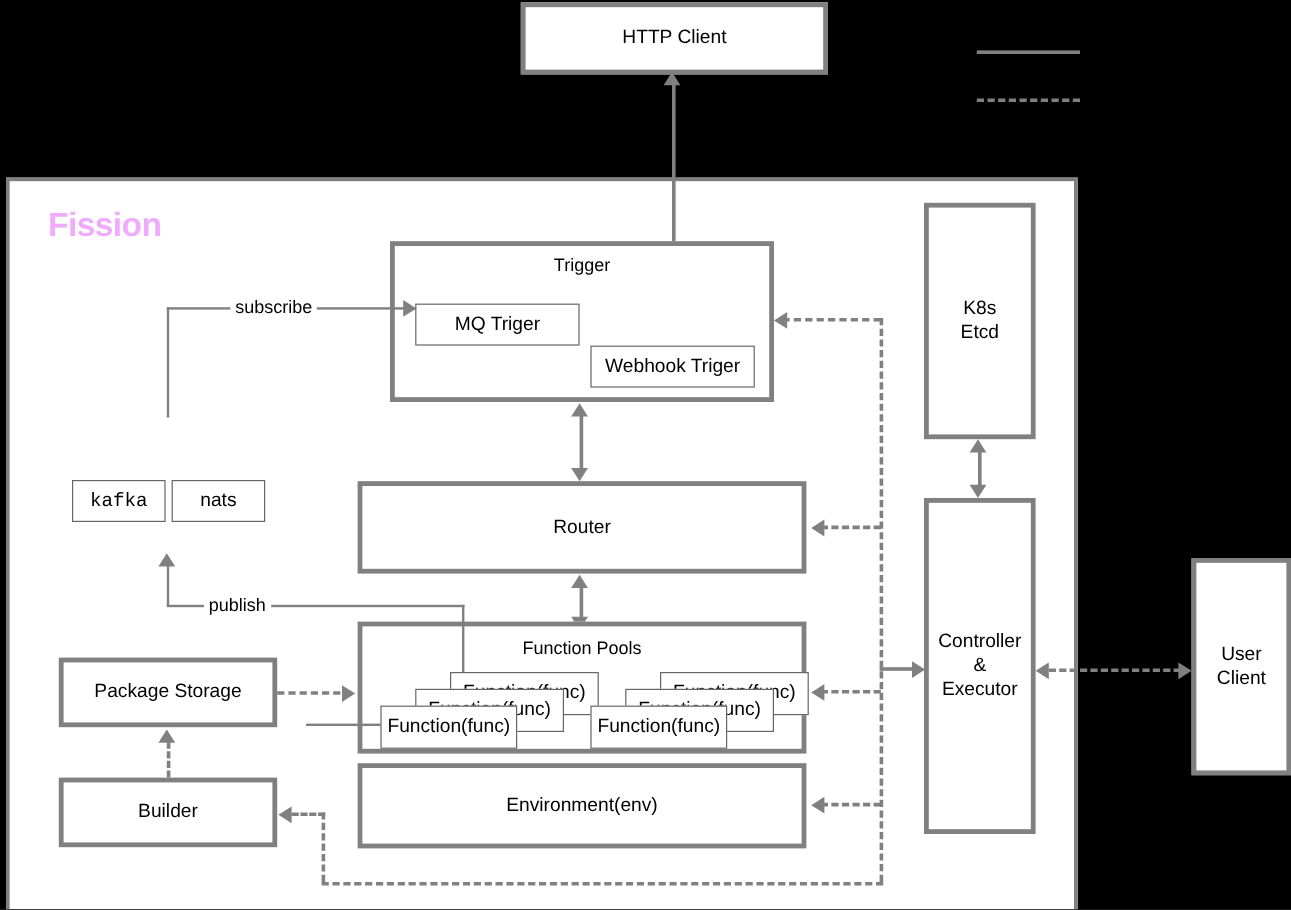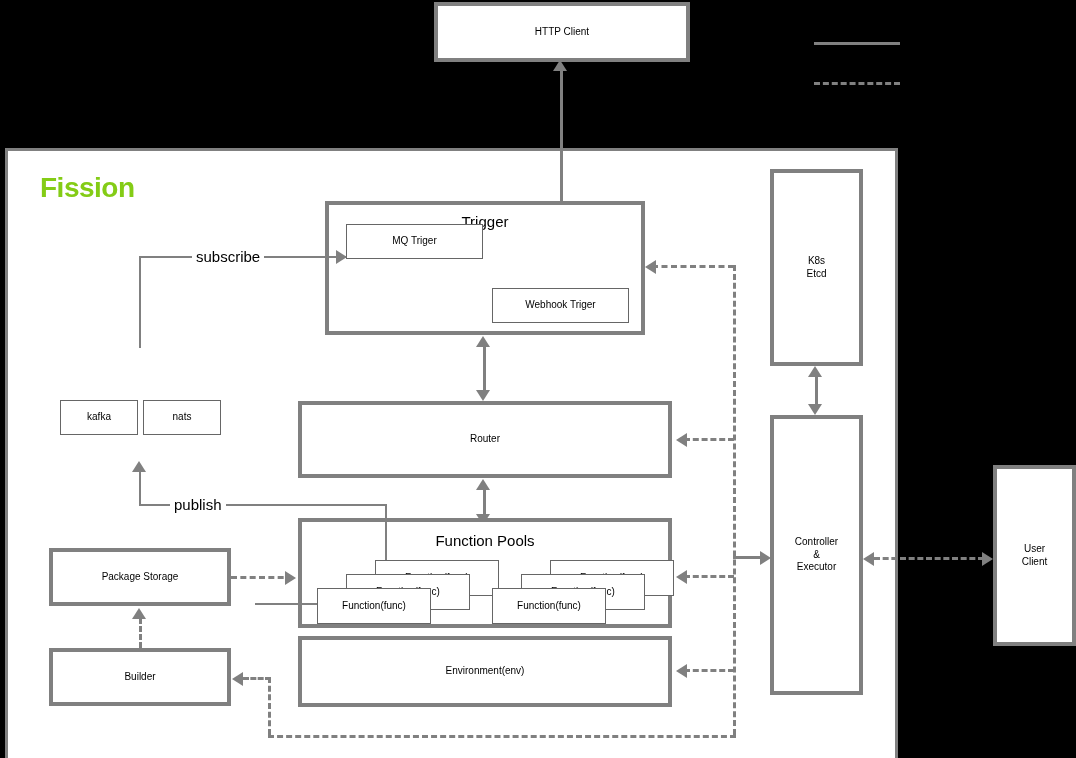--- a/index.html
+++ b/index.html
@@ -21,21 +21,21 @@
   .box {
     position: absolute;
     box-sizing: border-box;
     background: #ffffff;
     border: 4px solid #808080;
     display: flex;
     align-items: center;
     justify-content: center;
     text-align: center;
     color: #000000;
-    font-size: 10px;
+    font-size: 16px;
     line-height: 1.25;
     white-space: pre-line;
   }
   .box.thin {
     border: 1px solid #666666;
   }
   .group {
     position: absolute;
     box-sizing: border-box;
     background: #ffffff;
@@ -61,21 +61,21 @@
     border: 3px solid #808080;
     border-bottom: none;
     box-sizing: border-box;
   }
   #fission-title {
     position: absolute;
     left: 40px;
     top: 172px;
     font-size: 28px;
     font-weight: bold;
-    color: #84cc16;
+    color: #f0abfc;
     letter-spacing: -0.5px;
   }
 
   
   .ln {
     position: absolute;
     background: #808080;
   }
   .ln.h { height: 3px; }
   .ln.v { width: 3px; }
@@ -151,29 +151,29 @@
 
   
   <div class="ln v" style="left:560px; top:70px; height:135px;"></div>
   <div class="ah up" style="left:553px; top:60px;"></div>
   <div class="ah down" style="left:553px; top:228px;"></div>
 
   
   <div class="group" id="trigger-group" style="left:325px; top:201px; width:320px; height:134px;">
     <div class="group-title" style="top:8px;">Trigger</div>
   </div>
-  <div class="box thin" style="left:346px; top:224px; width:137px; height:35px;">
+  <div class="box thin" style="left:346px; top:253px; width:137px; height:35px;">
     <span>MQ Triger</span>
   </div>
   <div class="box thin" style="left:492px; top:288px; width:137px; height:35px;">
     <span>Webhook Triger</span>
   </div>
 
   
-  <div class="box thin" style="left:60px; top:400px; width:78px; height:35px;">
+  <div class="box thin" style="left:60px; top:400px; width:78px; height:35px;font-family:Liberation Mono, monospace;">
     <span>kafka</span>
   </div>
   <div class="box thin" style="left:143px; top:400px; width:78px; height:35px;">
     <span>nats</span>
   </div>
 
   
   <div class="tln v" style="left:139px; top:256px; height:92px;"></div>
   <div class="tln h" style="left:139px; top:256px; width:207px;"></div>
   <div class="ah right" style="left:336px; top:250px;"></div>

